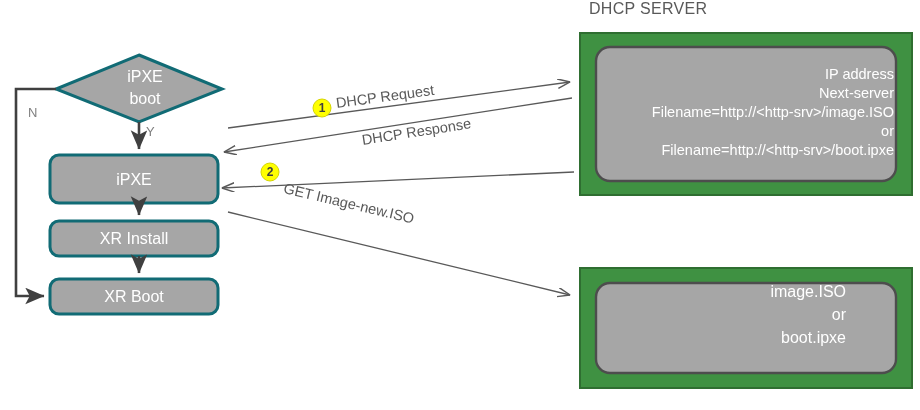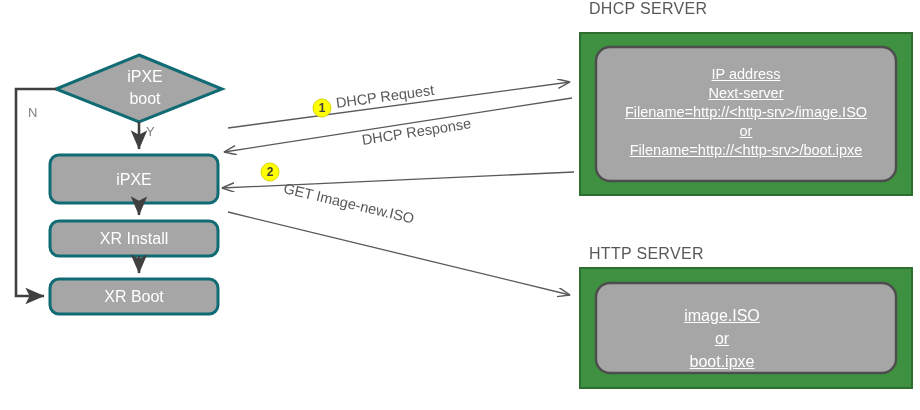--- a/index.html
+++ b/index.html
@@ -18,21 +18,21 @@
     text-align:center;white-space:pre-line;
   }
   .yn-label{position:absolute;color:#808080;font-size:13px;}
 
   
   .srv-title{
     position:absolute;color:#595959;font-size:16px;letter-spacing:.3px;
   }
   .srv-body{
     position:absolute;color:#ffffff;font-size:14.5px;line-height:19px;
-    text-align:center;white-space:pre-line;text-decoration:underline;
+    text-align:right;white-space:pre-line;
   }
   .srv-body.big{font-size:16px;line-height:23px;}
 
   
   .arrow-caption{
     position:absolute;color:#595959;font-size:14.5px;white-space:nowrap;
     transform-origin:left center;
   }
   .badge-num{
     position:absolute;color:#404040;font-size:12px;font-weight:bold;
@@ -90,22 +90,21 @@
   <div class="node-text" style="left:50px;top:229px;width:168px;">XR Install</div>
   <div class="node-text" style="left:50px;top:287px;width:168px;">XR Boot</div>
 
   <div class="srv-title" style="left:589px;top:0;">DHCP SERVER</div>
   <div class="srv-body" style="left:598px;top:65px;width:296px;">IP address
 Next-server
 Filename=http://&lt;http-srv&gt;/image.ISO
 or
 Filename=http://&lt;http-srv&gt;/boot.ipxe</div>
 
-  <div class="srv-title" style="left:589px;top:245px;">HTTP SERVER</div>
-  <div class="srv-body big" style="left:598px;top:304px;width:248px;">image.ISO
+  <div class="srv-body big" style="left:598px;top:280px;width:248px;">image.ISO
 or
 boot.ipxe</div>
 
   <div class="arrow-caption" style="left:336px;top:95px;transform:rotate(-7.7deg);">DHCP Request</div>
   <div class="arrow-caption" style="left:362px;top:132px;transform:rotate(-8.8deg);">DHCP Response</div>
   <div class="arrow-caption" style="left:284px;top:180px;transform:rotate(13.3deg);">GET Image-new.ISO</div>
 
   <div class="badge-num" style="left:314px;top:100px;">1</div>
   <div class="badge-num" style="left:262px;top:164px;">2</div>
 

